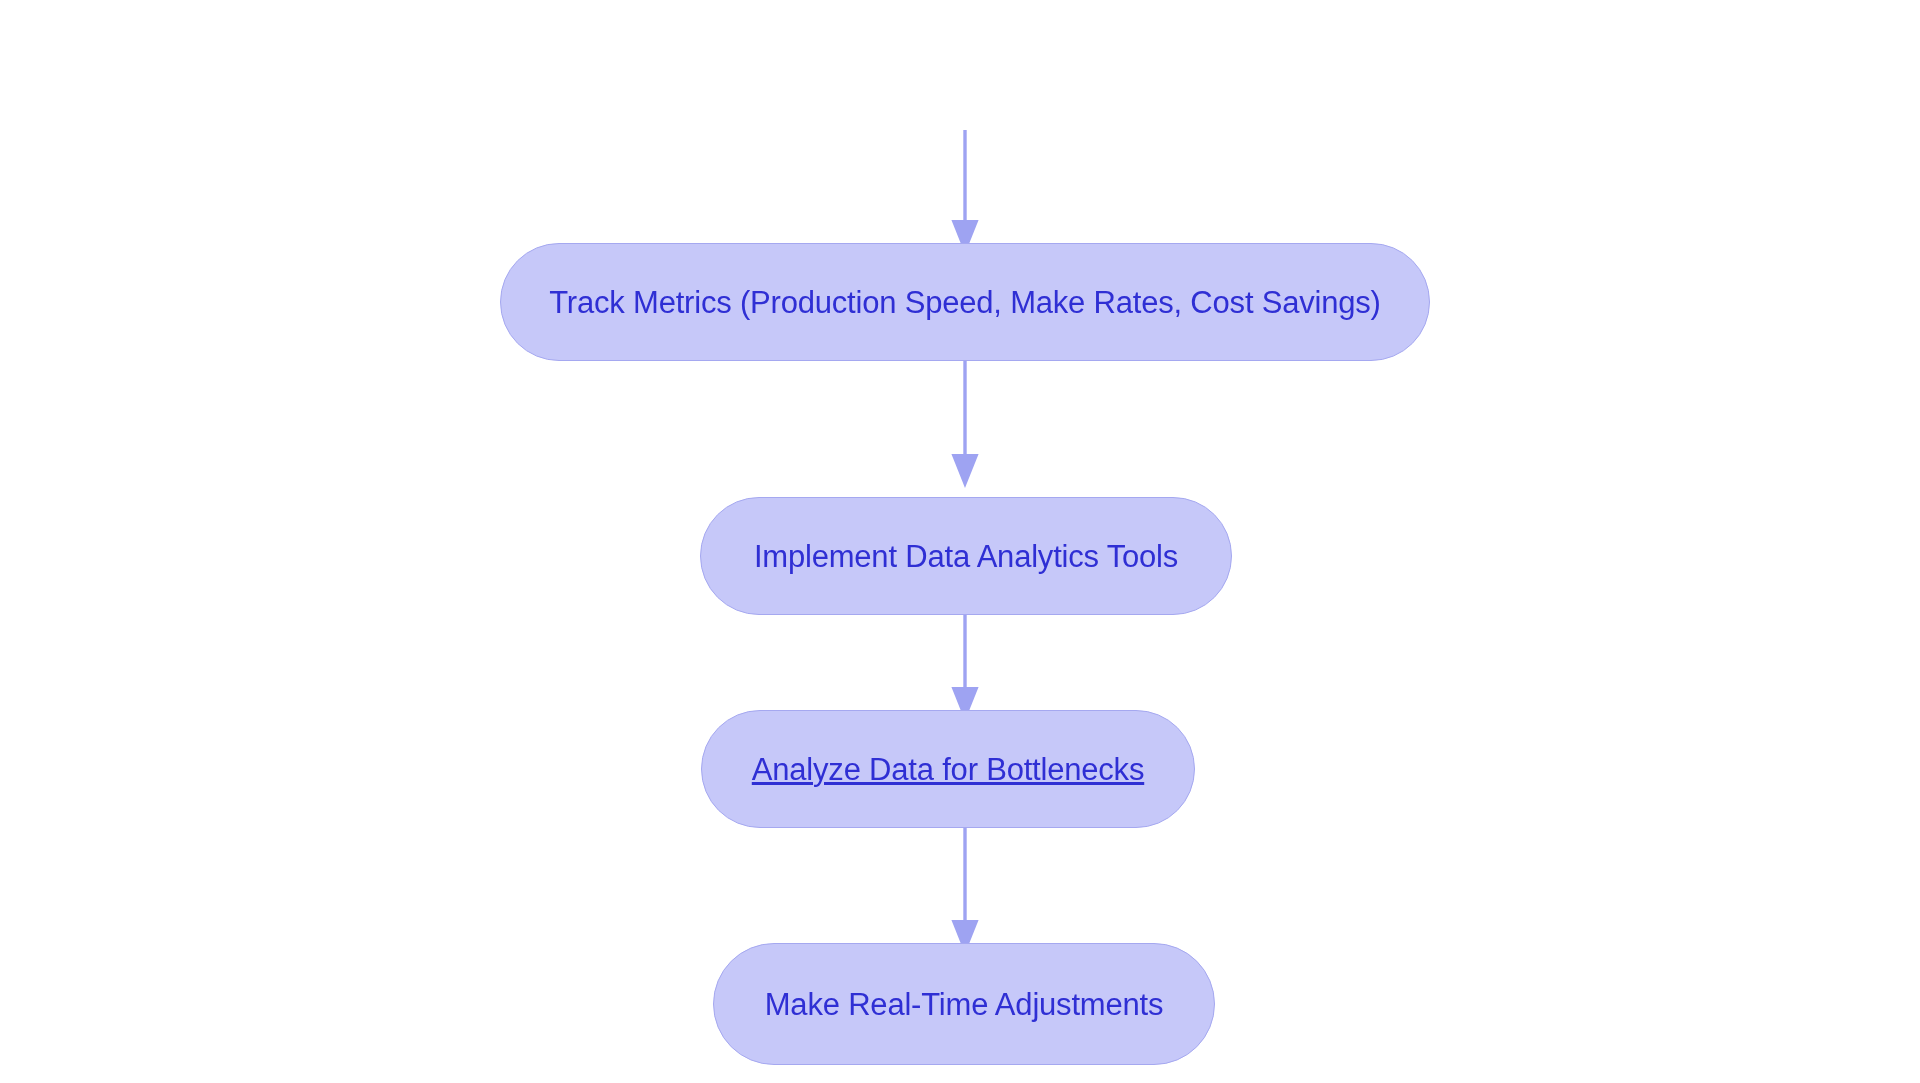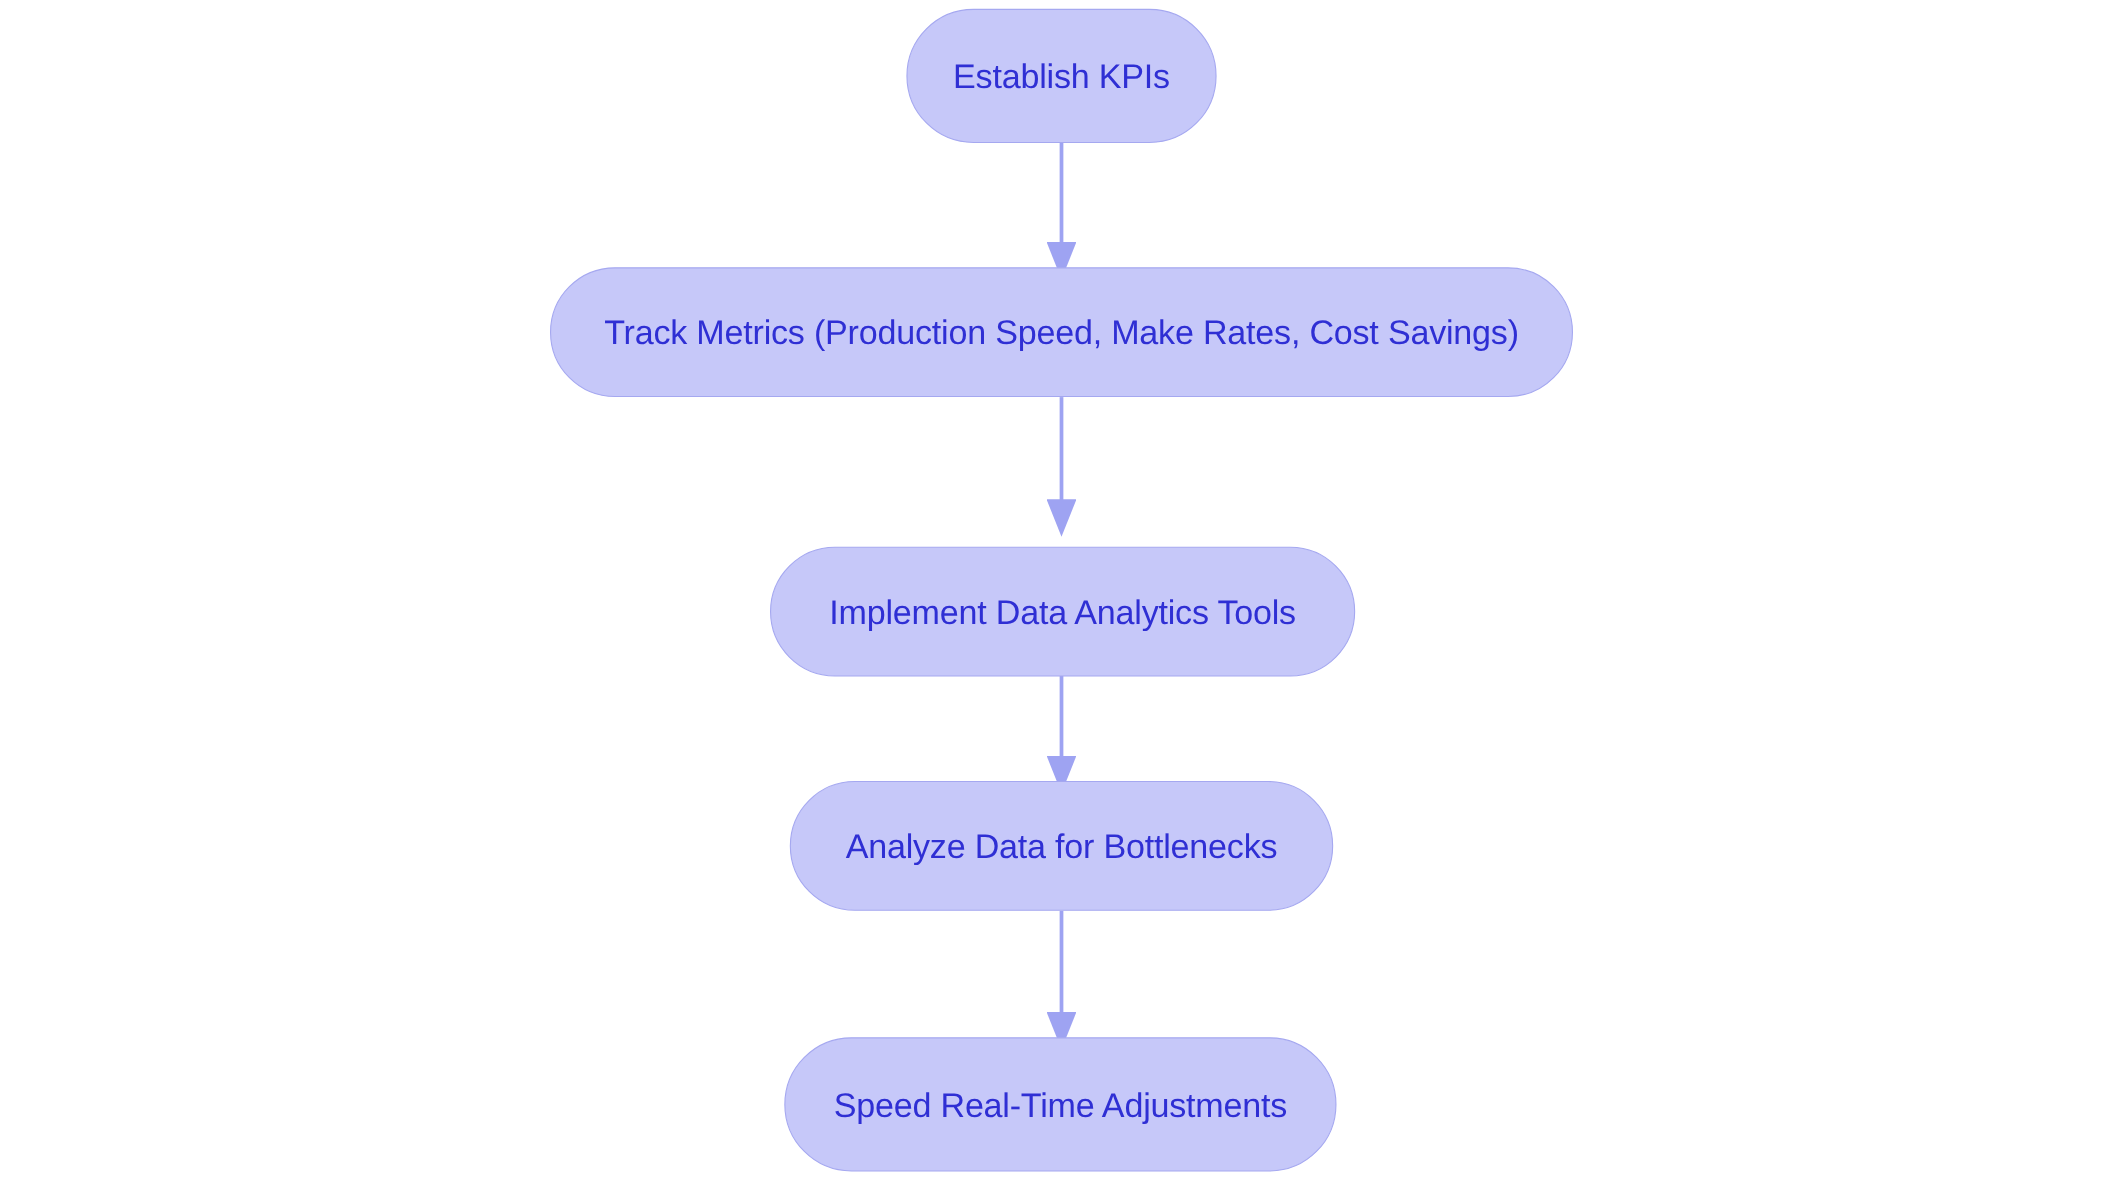--- a/index.html
+++ b/index.html
@@ -59,25 +59,26 @@
   }
   .node-3 {
     left: 700px;
     top: 477px;
     width: 532px;
     height: 118px;
     font-size: 31px;
     margin-top: 20px;
   }
   .node-4 {
-    left: 718px;
+    left: 701px;
     top: 710px;
     width: 494px;
     height: 118px;
     font-size: 31px;
+    text-decoration: underline;
   }
   .node-5 {
     left: 713px;
     top: 943px;
     width: 502px;
     height: 122px;
     font-size: 31px;
   }
 
   .connector {
@@ -103,33 +104,30 @@
     </defs>
 
     <g stroke="#9ea3f2" stroke-width="3.4" fill="none" marker-end="url(#arrowhead)">
       <line x1="965" y1="130" x2="965" y2="222"></line>
       <line x1="965" y1="361" x2="965" y2="456"></line>
       <line x1="965" y1="595" x2="965" y2="689"></line>
       <line x1="965" y1="828" x2="965" y2="922"></line>
     </g>
   </svg>
 
-  <div class="node node-1">
-    <span class="node-label">Establish KPIs</span>
-  </div>
 
   <div class="node node-2">
     <span class="node-label">Track Metrics (Production Speed, Make Rates, Cost Savings)</span>
   </div>
 
   <div class="node node-3">
     <span class="node-label">Implement Data Analytics Tools</span>
   </div>
 
   <div class="node node-4">
     <span class="node-label">Analyze Data for Bottlenecks</span>
   </div>
 
   <div class="node node-5">
-    <span class="node-label">Speed Real-Time Adjustments</span>
+    <span class="node-label">Make Real-Time Adjustments</span>
   </div>
 
 </div>
 
 </body></html>

